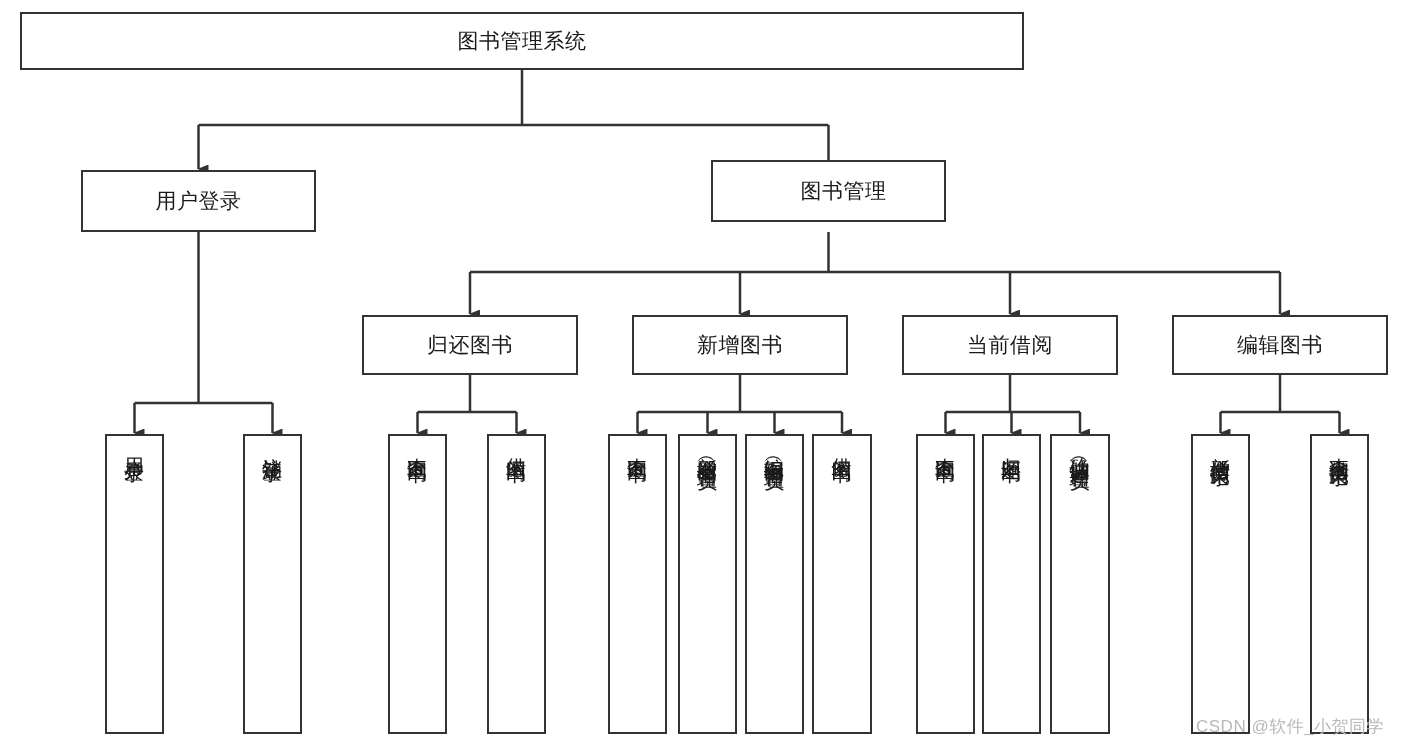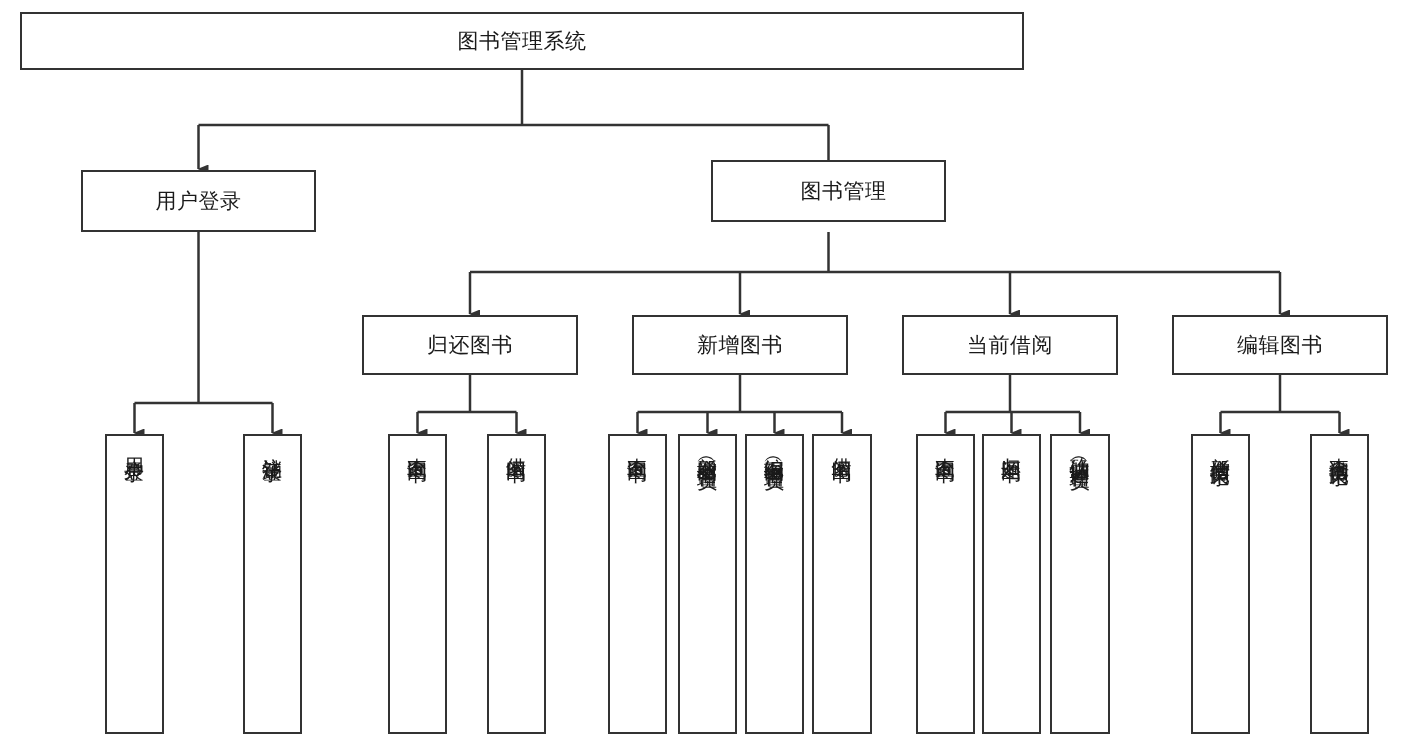--- a/index.html
+++ b/index.html
@@ -170,13 +170,14 @@
       <div class="node-box vertical" style="left: 1050px; top: 434px; width: 60px; height: 300px;">
         <span class="node-label">确认归还（管理员）</span>
       </div>
       <div class="node-box vertical" style="left: 1191px; top: 434px; width: 59px; height: 300px;">
         <span class="node-label">新增借阅记录</span>
       </div>
       <div class="node-box vertical" style="left: 1310px; top: 434px; width: 59px; height: 300px;">
         <span class="node-label">查询借阅记录</span>
       </div>
     </div>
+  <div class="watermark" style="left: 1196px; top: 715px;">CSDN @软件_小贺同学</div>
 </div>
 
 </body></html>

